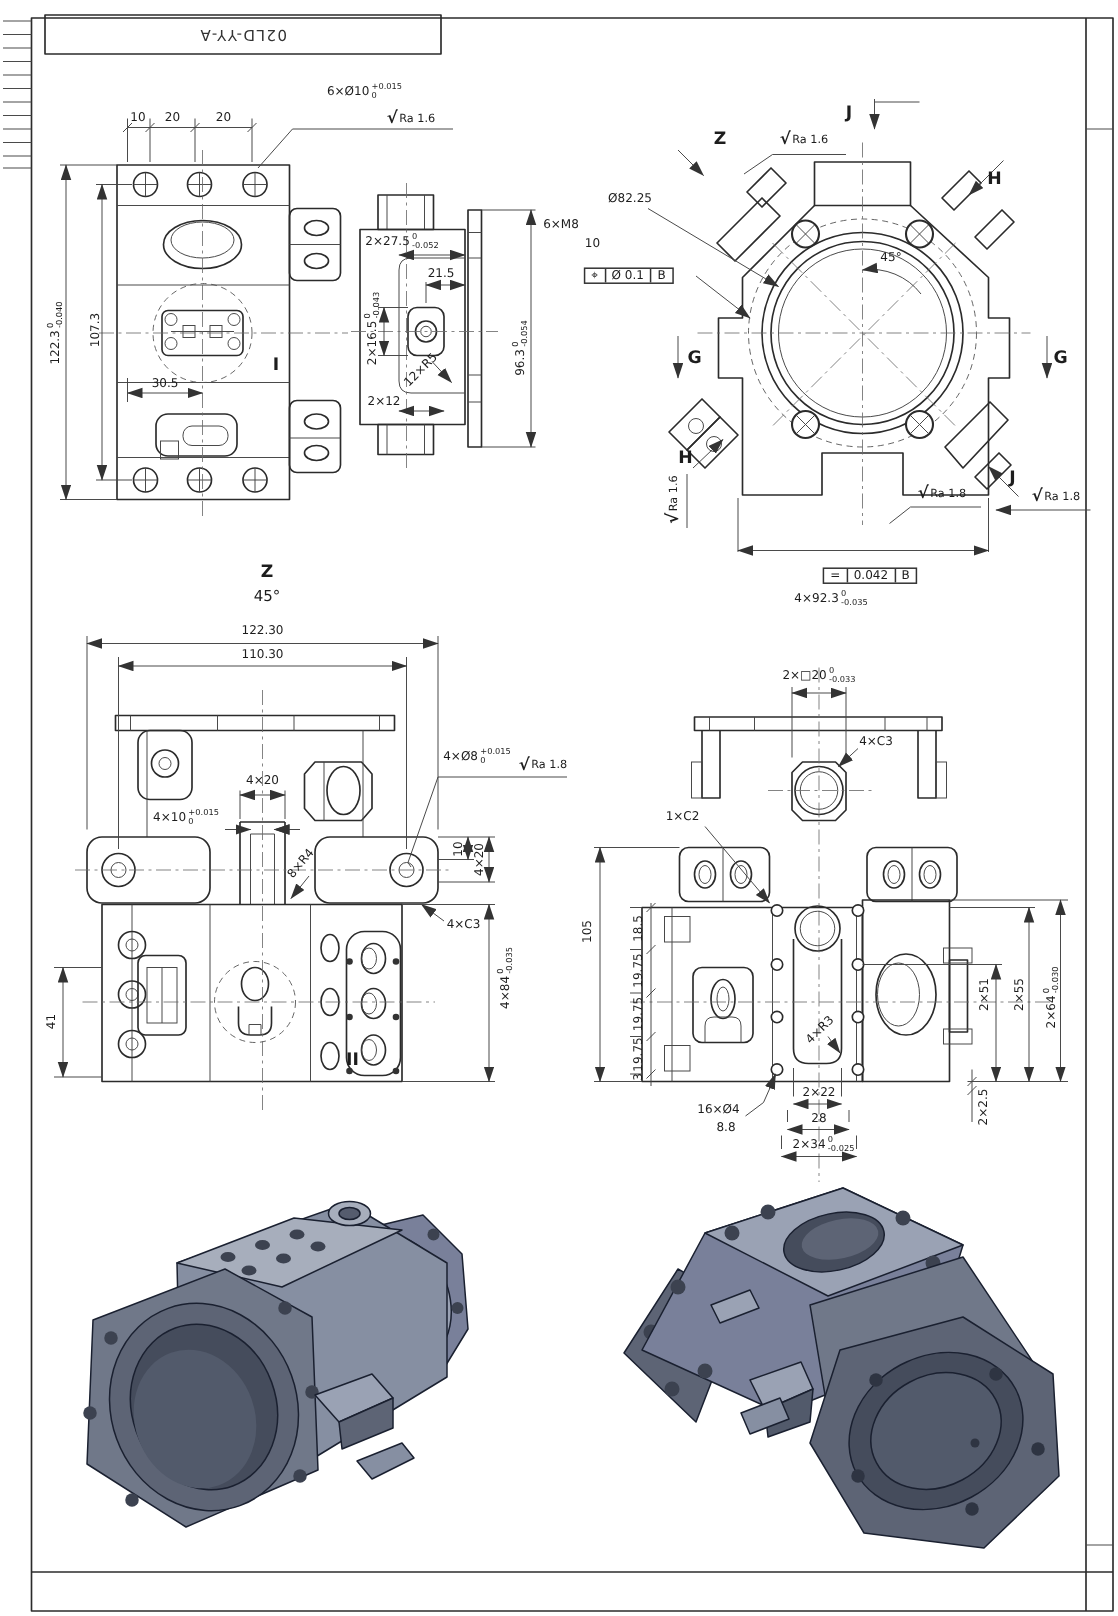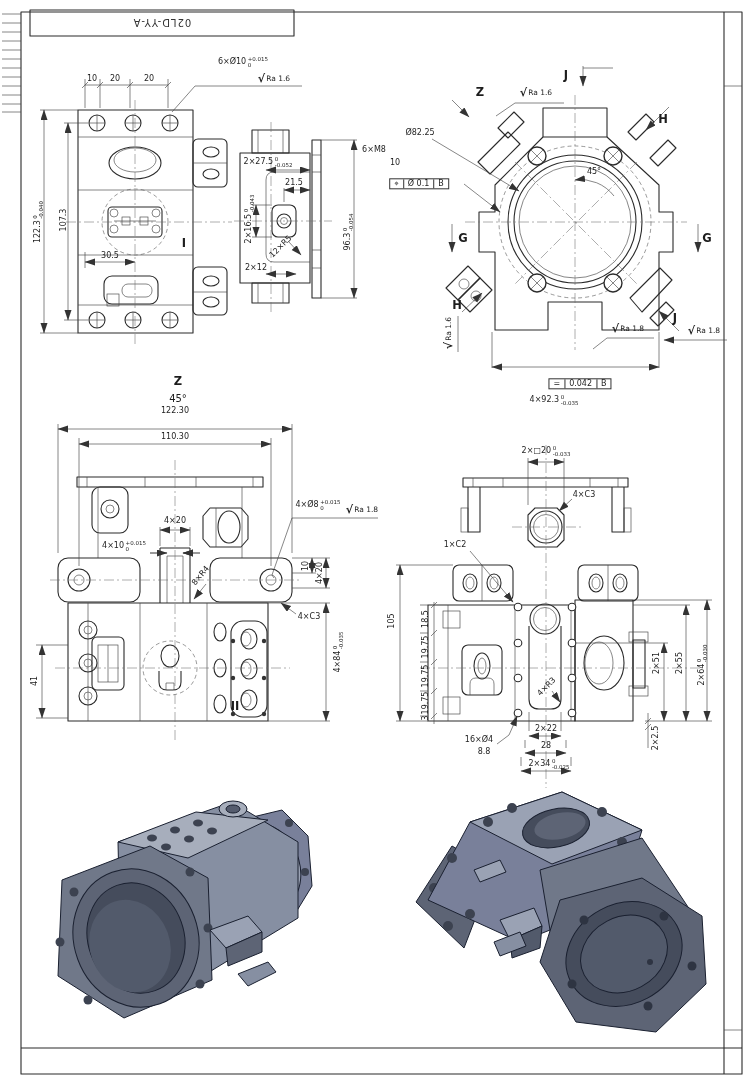--- a/index.html
+++ b/index.html
@@ -505,21 +505,21 @@
           <span>-0.035</span>
         </span>
       </div>
       <div class="ann fcf" style="left: 580px; top: 384px; transform: translate(-50%, -50%);">
         <span class="cell">=</span>
         <span class="cell">0.042</span>
         <span class="cell">B</span>
       </div>
       <div class="ann sec" style="left: 178px; top: 381px; transform: translate(-50%, -50%);">Z</div>
       <div class="ann plain" style="left: 178px; top: 399px; font-size: 10px; transform: translate(-50%, -50%);">45°</div>
-      <div class="ann plain" style="left: 175px; top: 411px; transform: translate(-50%, -50%);">122.30</div>
+      <div class="ann plain" style="left: 175px; top: 421px; transform: translate(-50%, -50%);">122.30</div>
       <div class="ann plain" style="left: 175px; top: 437px; transform: translate(-50%, -50%);">110.30</div>
       <div class="ann plain" style="left: 175px; top: 521px; transform: translate(-50%, -50%);">4×20</div>
       <div class="ann tol" style="left: 124px; top: 546px; transform: translate(-50%, -50%);">
         <span>4×10</span>
         <span class="tolcol">
           <span>+0.015</span>
           <span>0</span>
         </span>
       </div>
       <div class="ann tol" style="left: 318px; top: 505px; transform: translate(-50%, -50%);">

